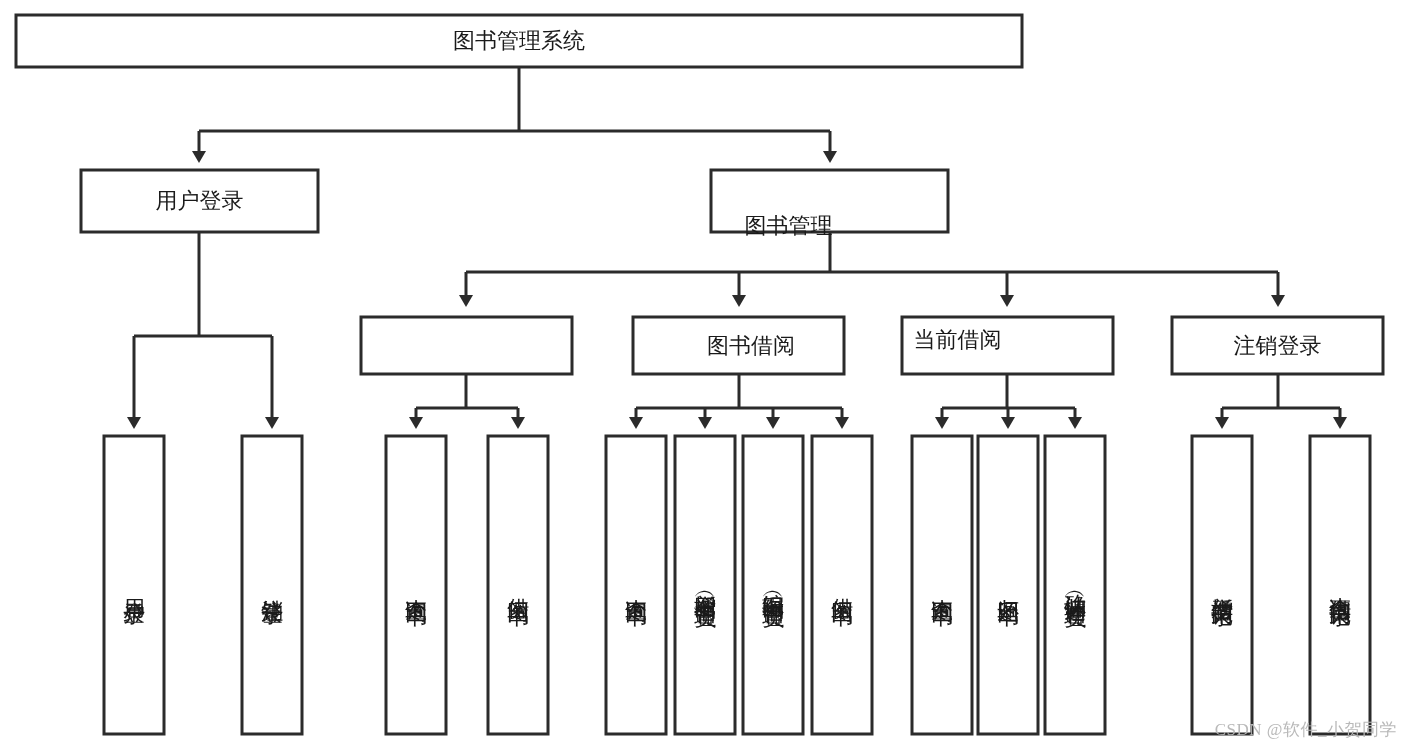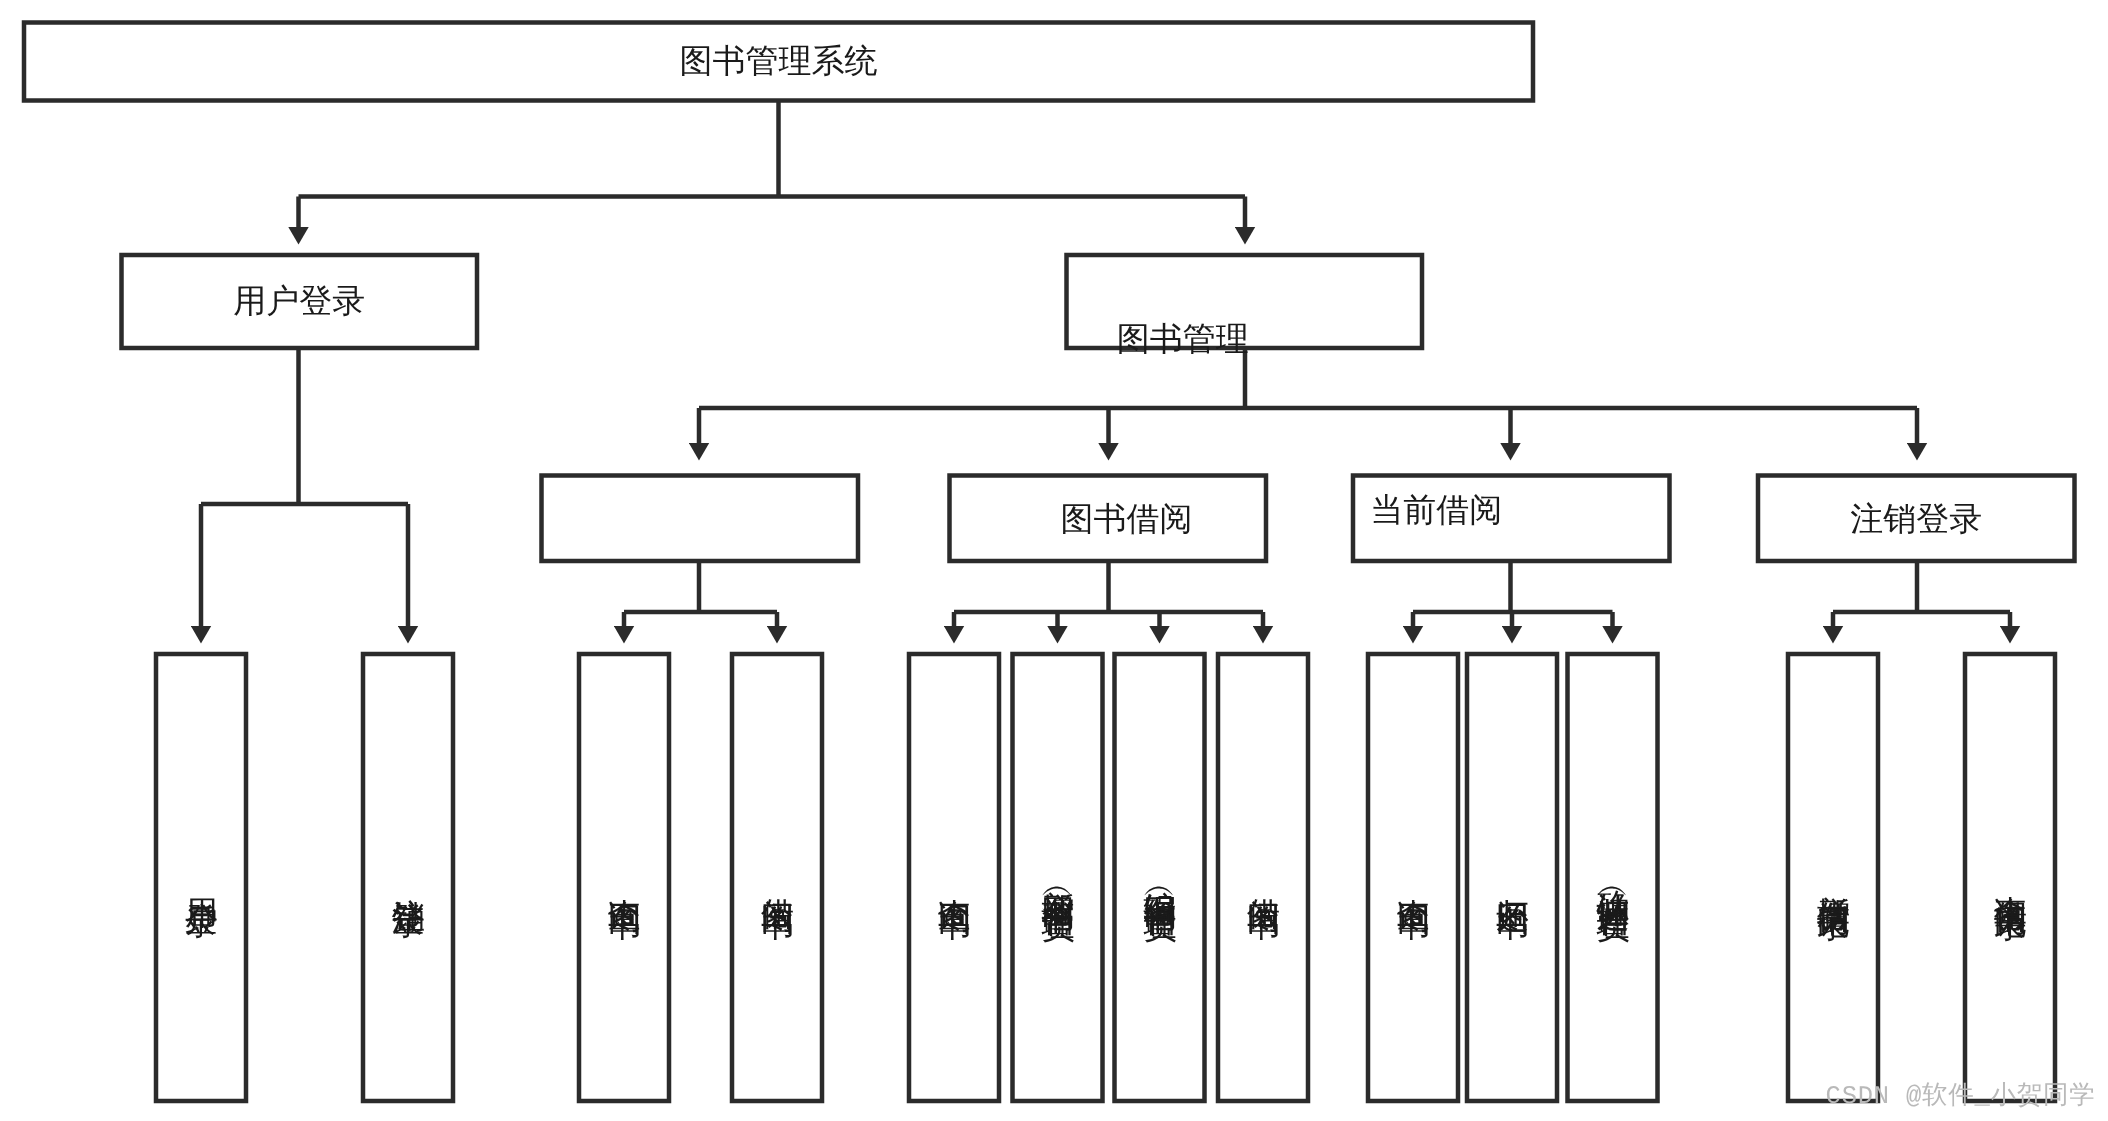--- a/index.html
+++ b/index.html
@@ -65,21 +65,21 @@
     font-family: "Liberation Sans", "DejaVu Sans", sans-serif;
     font-size: 22px;
     color: #1a1a1a;
     white-space: nowrap;
     pointer-events: none;
   }
   #watermark {
     position: absolute;
     right: 8px;
     bottom: 6px;
-    font-family: Liberation Mono, monospace;
+    font-family: Liberation Serif, serif;
     font-size: 17px;
     color: #b9b9b9;
     letter-spacing: 0.5px;
     user-select: none;
     pointer-events: none;
   }
 </style>
 </head>
 <body>
 

